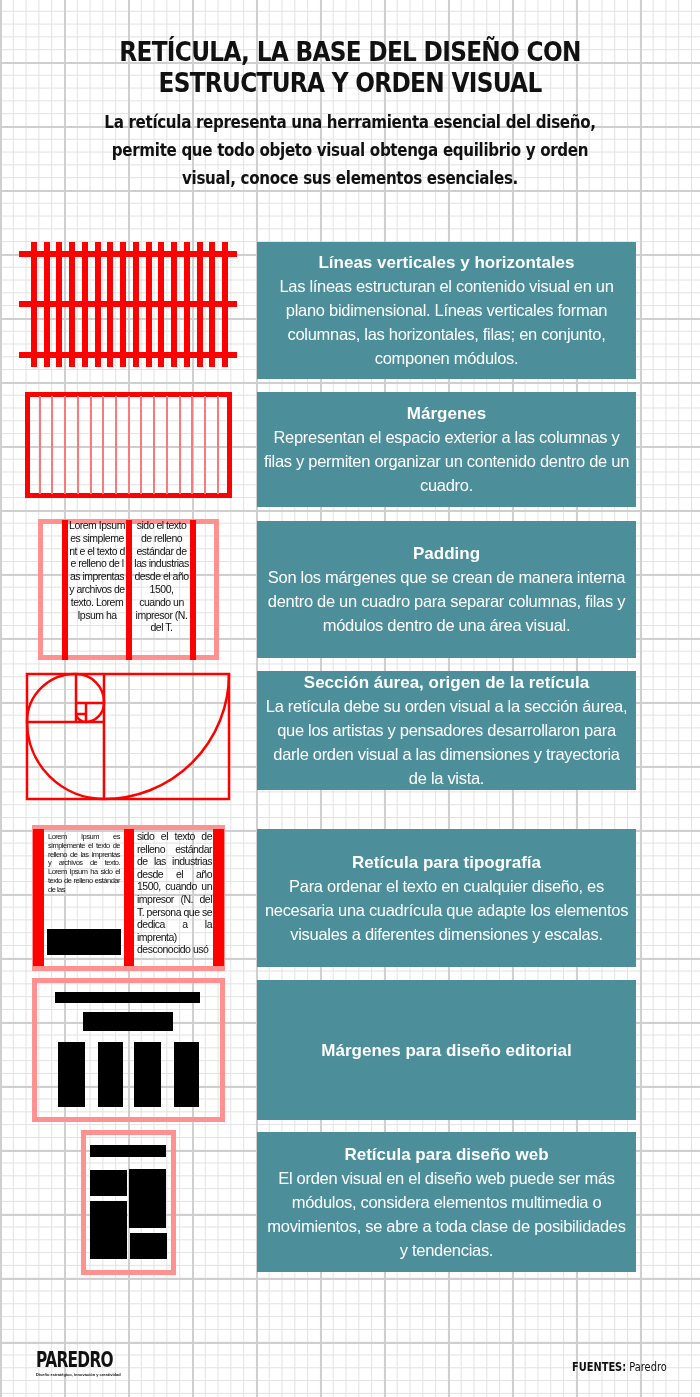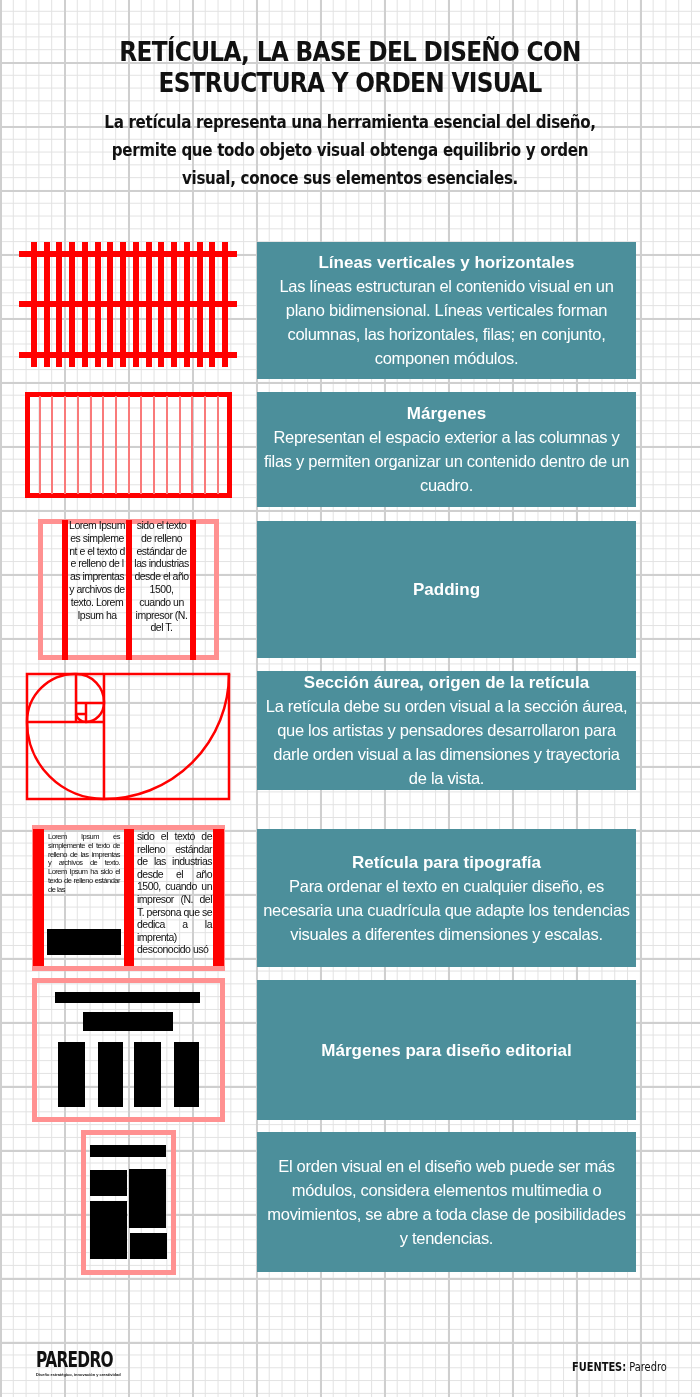--- a/index.html
+++ b/index.html
@@ -167,33 +167,35 @@
 <div class="card" style="top:242px;height:137px">
   <h3>Líneas verticales y horizontales</h3>
   <p>Las líneas estructuran el contenido visual en un plano bidimensional. Líneas verticales forman columnas, las horizontales, filas; en conjunto, componen módulos.</p>
 </div>
 <div class="card" style="top:392px;height:115px">
   <h3>Márgenes</h3>
   <p>Representan el espacio exterior a las columnas y filas y permiten organizar un contenido dentro de un cuadro.</p>
 </div>
 <div class="card" style="top:521px;height:137px">
   <h3>Padding</h3>
+  <p>Son los márgenes que se crean de manera interna dentro de un cuadro para separar columnas, filas y módulos dentro de una área visual.</p>
 </div>
 <div class="card" style="top:671px;height:119px">
   <h3>Sección áurea, origen de la retícula</h3>
   <p>La retícula debe su orden visual a la sección áurea, que los artistas y pensadores desarrollaron para darle orden visual a las dimensiones y trayectoria de la vista.</p>
 </div>
 <div class="card" style="top:829px;height:138px">
   <h3>Retícula para tipografía</h3>
-  <p>Para ordenar el texto en cualquier diseño, es necesaria una cuadrícula que adapte los tendencias visuales a diferentes dimensiones y escalas.</p>
+  <p>Para ordenar el texto en cualquier diseño, es necesaria una cuadrícula que adapte los elementos visuales a diferentes dimensiones y escalas.</p>
 </div>
 <div class="card" style="top:980px;height:140px">
   <h3>Márgenes para diseño editorial</h3>
 </div>
 <div class="card" style="top:1132px;height:140px">
+  <h3>Retícula para diseño web</h3>
   <p>El orden visual en el diseño web puede ser más módulos, considera elementos multimedia o movimientos, se abre a toda clase de posibilidades y tendencias.</p>
 </div>
 
 <div id="logo" class="abs">PAREDRO</div>
 <div id="logo-tag" class="abs">Diseño estratégico, innovación y creatividad</div>
 <div id="sources" class="abs">
   <b>FUENTES:</b>
   <span>Paredro</span>
 </div>
 

